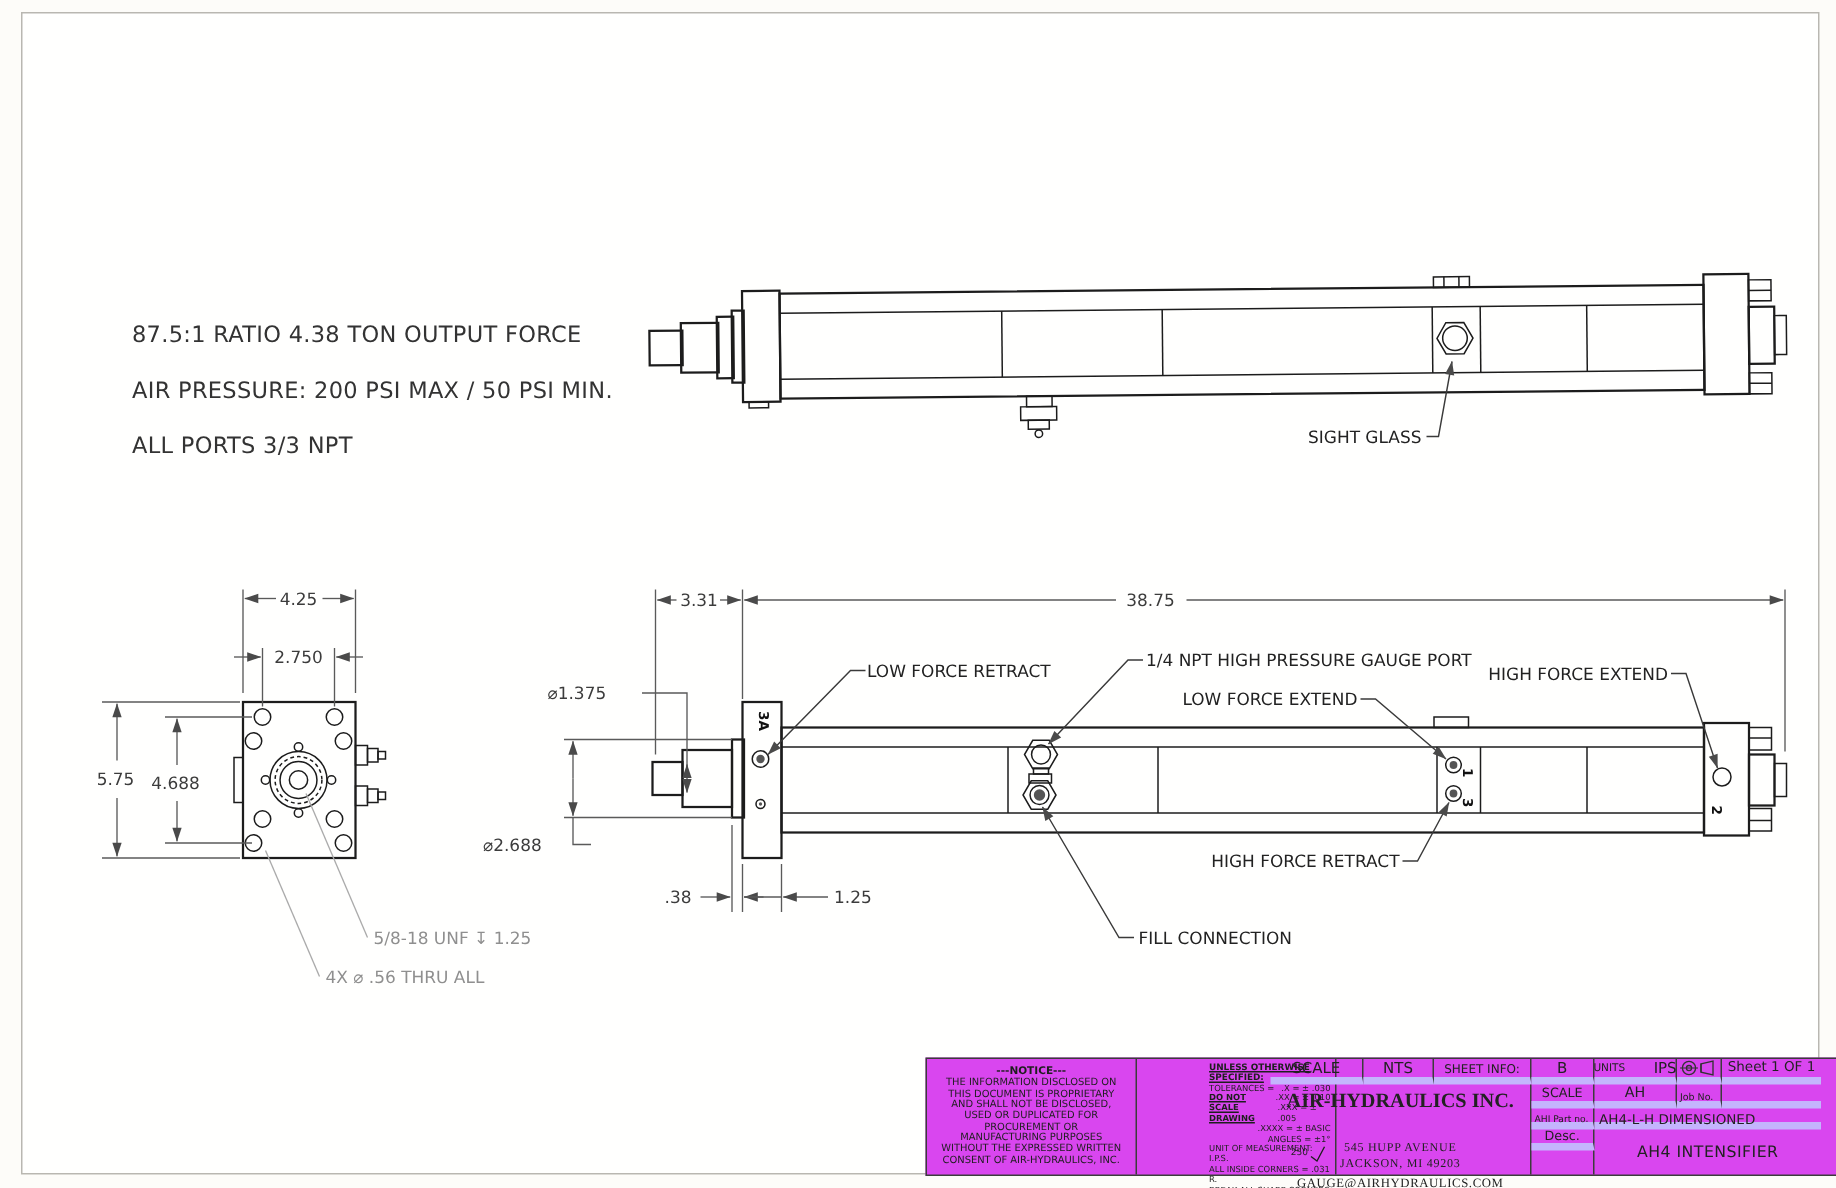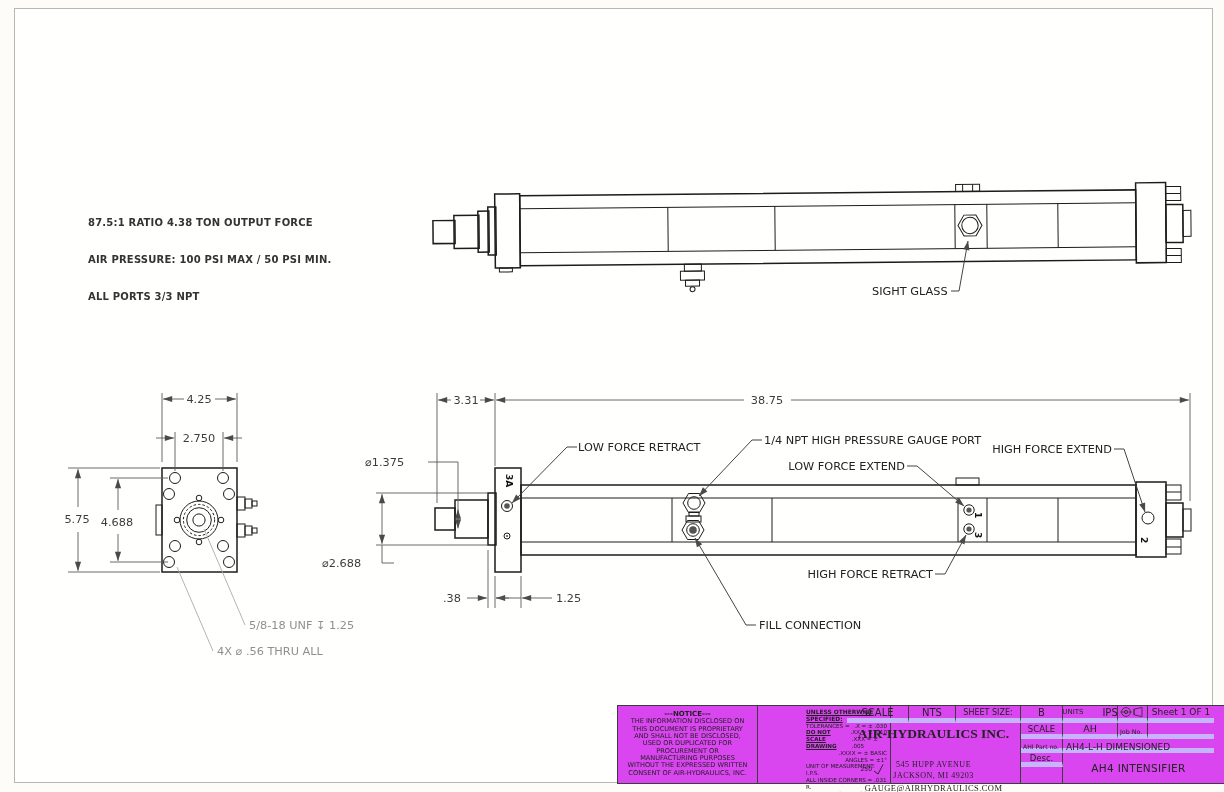--- a/index.html
+++ b/index.html
@@ -11,22 +11,22 @@
   .ol{fill:none;stroke:#1c1c1c;stroke-width:1.5;}
   .ol2{fill:none;stroke:#1c1c1c;stroke-width:1;}
   .dim{fill:none;stroke:#5a5a5a;stroke-width:0.9;}
   .ldr{fill:none;stroke:#3a3a3a;stroke-width:0.95;}
   .gldr{fill:none;stroke:#ababab;stroke-width:0.9;}
   .dtext{font-size:11.3px;fill:#3c3c3c;}
   .ctext{font-size:11.3px;fill:#222;}
   .gtext{font-size:11.3px;fill:#8f8f8f;}
   .ptext{font-size:9px;fill:#111;font-weight:bold;}
   .darkfill{fill:#555;stroke:none;}
-  .notes{position:absolute;left:88px;top:192px;font-size:10px;line-height:12.4px;
-         color:#333;letter-spacing:.2px;white-space:pre;font-weight:bold;}
+  .notes{position:absolute;left:88px;top:192px;font-size:15px;line-height:12.4px;
+         color:#333;letter-spacing:.2px;white-space:pre;}
   
   .tb{position:absolute;left:617px;top:705px;width:596px;height:77px;background:#d946ef;
       border:1px solid #3c3c3c;color:#222;padding-left:44px;}
   .tbc{position:absolute;box-sizing:border-box;}
   .br{border-right:1px solid #3c3c3c;}
   .bb{border-bottom:5px solid #c4b5fd;}
   .ctr{display:flex;align-items:center;justify-content:center;text-align:center;}
   .notice{font-size:6.6px;line-height:7.35px;text-align:center;padding-top:5px;color:#1e1e1e;}
   .notice .nt{font-weight:bold;font-size:7px;}
   .tol{font-size:5.6px;line-height:6.8px;color:#1e1e1e;padding:3px 3px 0 4px;position:relative;}
@@ -248,21 +248,21 @@
     <g>
       <line class="gldr" x1="245" y1="625" x2="204" y2="529"></line>
       <text class="gtext" x="249" y="629">5/8-18 UNF  ↧ 1.25</text>
       <line class="gldr" x1="213" y1="651" x2="177" y2="567"></line>
       <text class="gtext" x="217" y="655">4X ⌀ .56 THRU ALL</text>
     </g>
   </svg>
 
   <div class="notes">
     <div>87.5:1 RATIO 4.38 TON OUTPUT FORCE</div>
-    <div>AIR PRESSURE: 100 PSI MAX / 50 PSI MIN.</div>
+    <div>AIR PRESSURE: 200 PSI MAX / 50 PSI MIN.</div>
     <div>ALL PORTS 3/3 NPT</div>
   </div>
 
   <div class="tb">
 
     <div class="tbc br notice" style="left:0;top:0;width:140px;height:77px;">
       <div class="nt">---NOTICE---</div>
       <div>THE INFORMATION DISCLOSED ON</div>
       <div>THIS DOCUMENT IS PROPRIETARY</div>
       <div>AND SHALL NOT BE DISCLOSED,</div>
@@ -296,21 +296,21 @@
       <div class="finish">
         <span>250</span>
         <svg width="13" height="11">
             <path d="M1,7 L5,10 L10,0.5" stroke="#1e1e1e" stroke-width="0.9" fill="none"></path>
           </svg>
       </div>
     </div>
 
     <div class="tbc br bb ctr" style="left:229px;top:0;width:62px;height:17px;font-size:10px;">SCALE</div>
     <div class="tbc br bb ctr" style="left:291px;top:0;width:47px;height:17px;font-size:10px;">NTS</div>
-    <div class="tbc br bb ctr" style="left:338px;top:0;width:65px;height:17px;font-size:8px;">SHEET SIZE:</div>
+    <div class="tbc br bb ctr" style="left:338px;top:0;width:65px;height:17px;font-size:8px;">SHEET INFO:</div>
     <div class="tbc br bb ctr" style="left:403px;top:0;width:42px;height:17px;font-size:10px;">B</div>
     <div class="tbc br bb ctr" style="left:445px;top:0;width:55px;height:17px;gap:19px;">
       <span style="font-size:7px;">UNITS</span>
       <span style="font-size:10px;">IPS</span>
     </div>
     <div class="tbc br bb ctr" style="left:500px;top:0;width:30px;height:17px;">
       <svg width="26" height="12">
         <circle cx="6" cy="6" r="4.4" fill="none" stroke="#333" stroke-width="0.9"></circle>
         <circle cx="6" cy="6" r="1.7" fill="none" stroke="#333" stroke-width="0.9"></circle>
         <line x1="0" y1="6" x2="12" y2="6" stroke="#333" stroke-width="0.7"></line>

